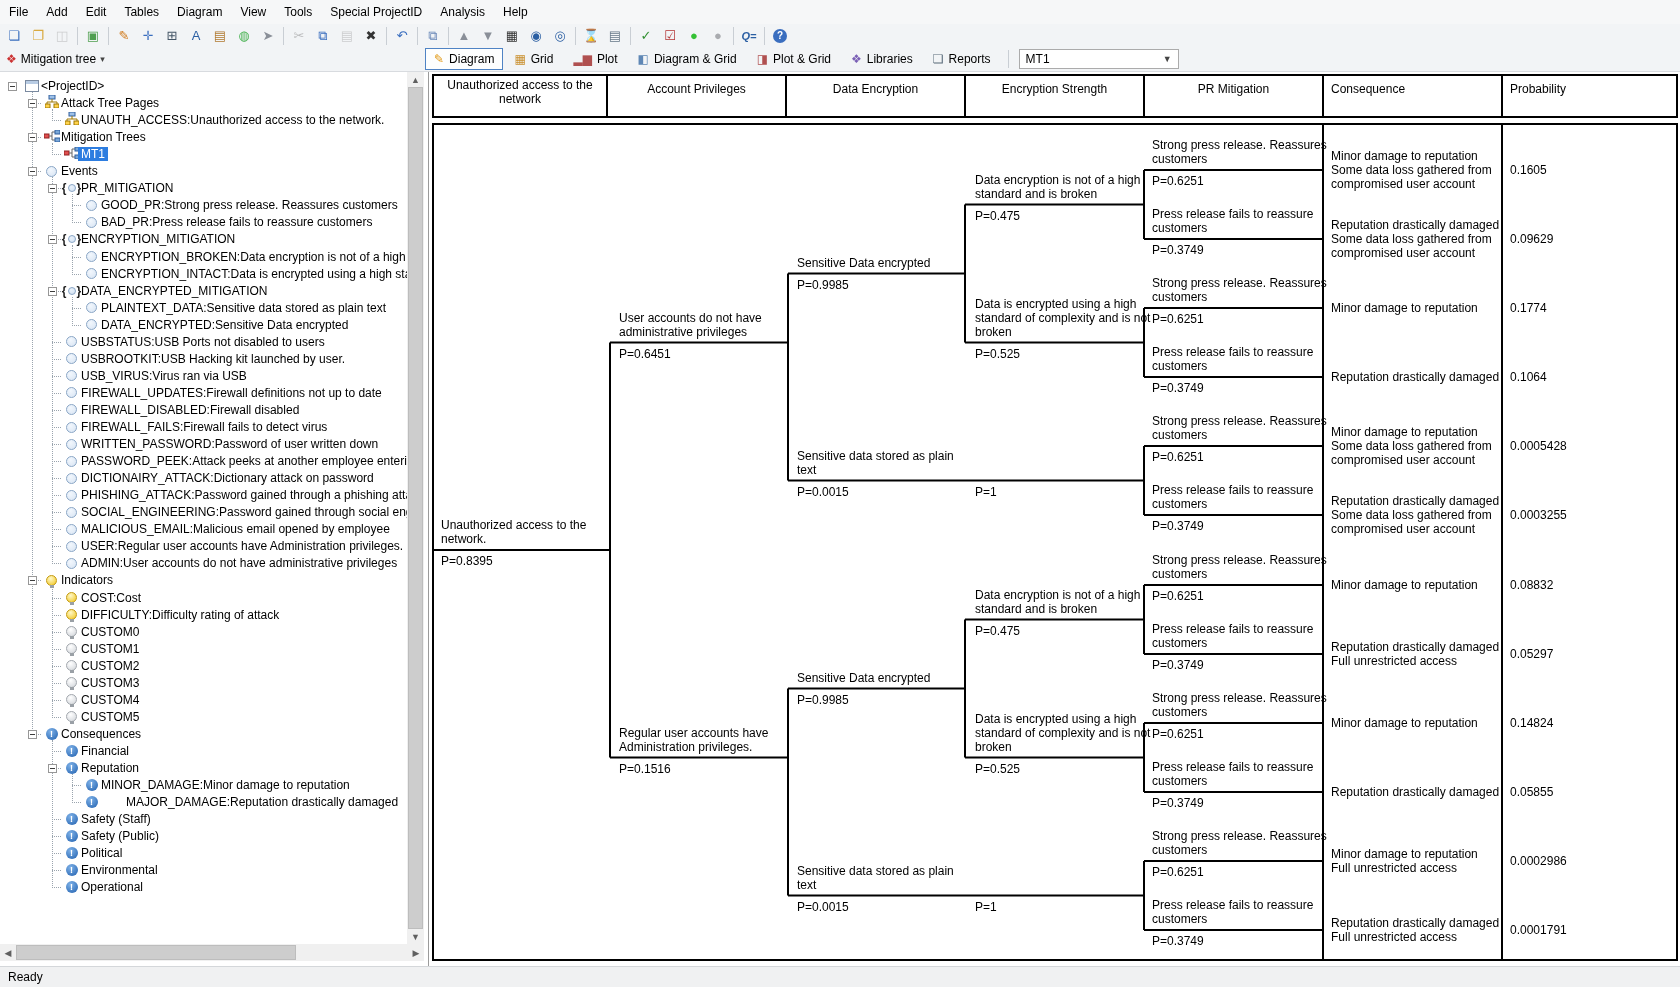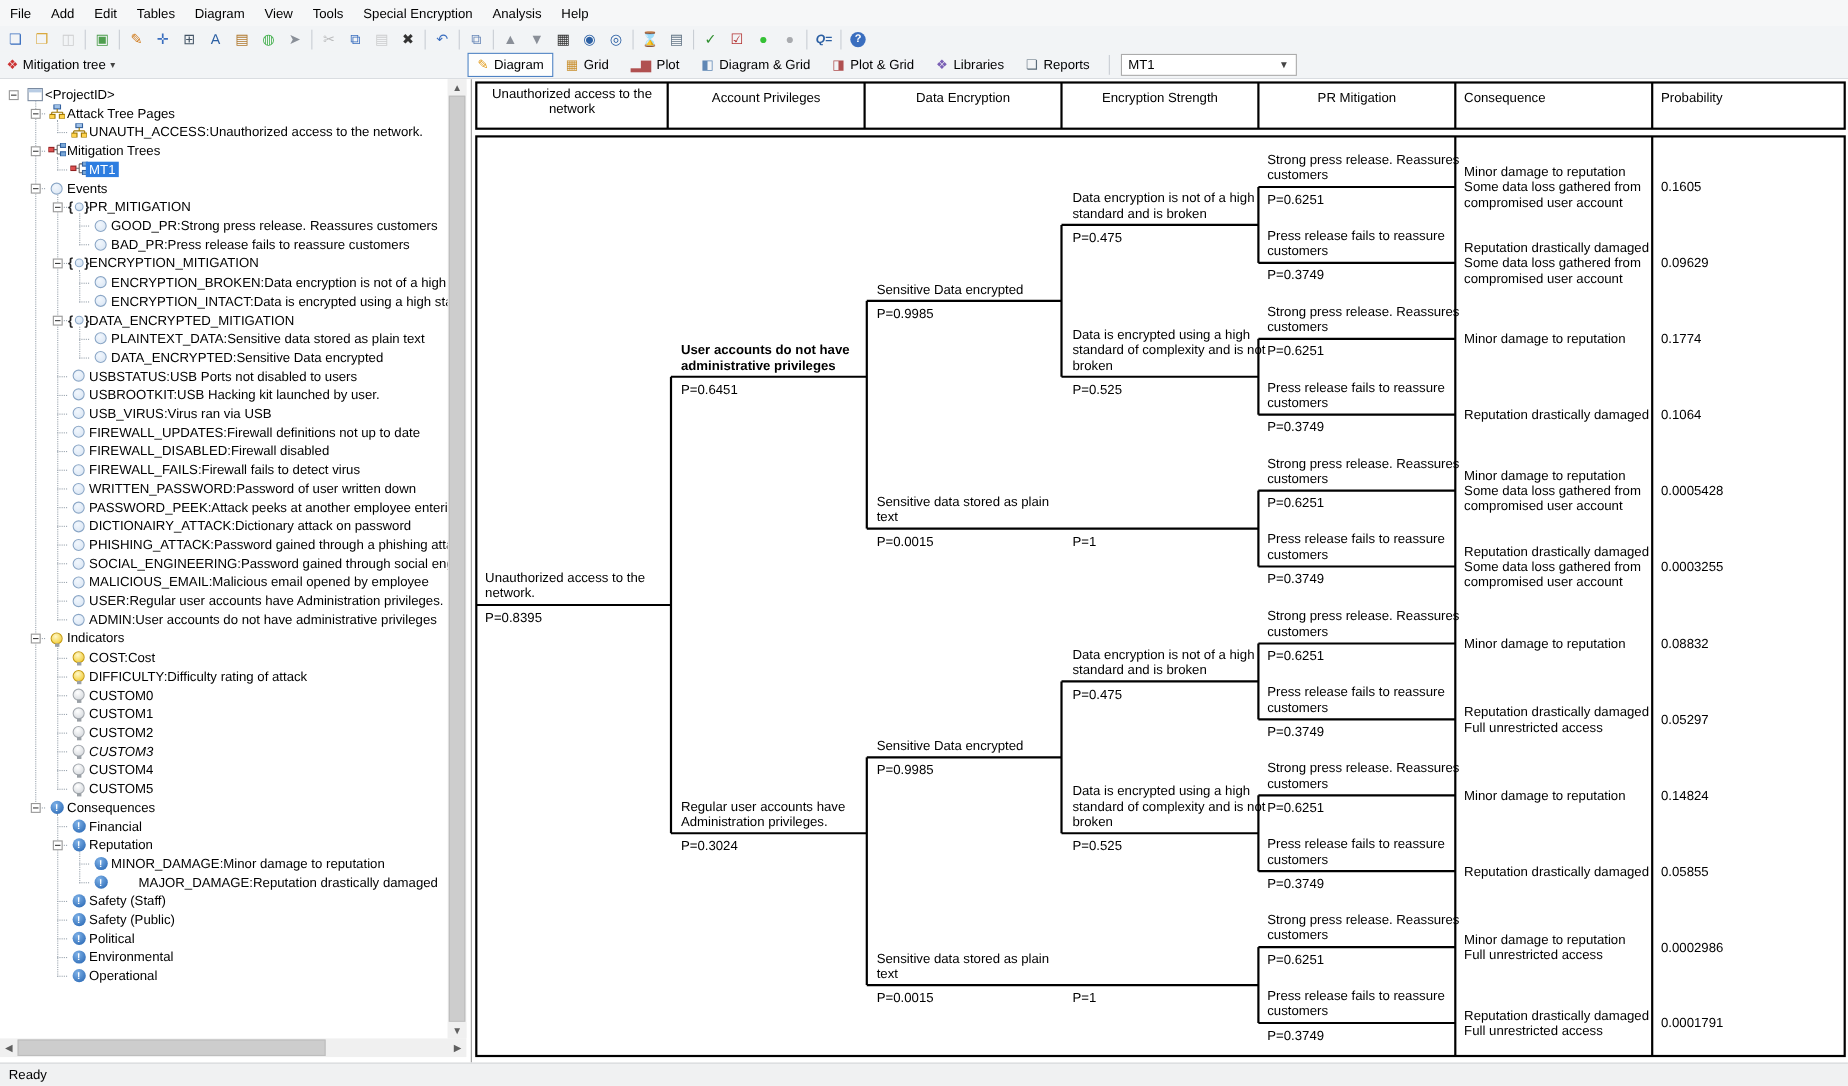--- a/index.html
+++ b/index.html
@@ -84,21 +84,21 @@
 <body>
 
 <div id="menubar">
     <div class="menu-item">File</div>
     <div class="menu-item">Add</div>
     <div class="menu-item">Edit</div>
     <div class="menu-item">Tables</div>
     <div class="menu-item">Diagram</div>
     <div class="menu-item">View</div>
     <div class="menu-item">Tools</div>
-    <div class="menu-item">Special Encryption</div>
+    <div class="menu-item">Special ProjectID</div>
     <div class="menu-item">Analysis</div>
     <div class="menu-item">Help</div>
   </div>
 <div id="toolbar">
     <div class="tb-icon" style="color: rgb(58, 110, 191);">❏</div>
     <div class="tb-icon" style="color: rgb(217, 169, 63);">❐</div>
     <div class="tb-icon disabled" style="color: rgb(154, 160, 166);">◫</div>
     <div class="tb-sep"></div>
     <div class="tb-icon" style="color: rgb(79, 158, 79);">▣</div>
     <div class="tb-sep"></div>
@@ -480,21 +480,21 @@
         <div class="tree-row" style="top: 585.7px;">
           <div class="node-icon" style="left: 64px; top: 1px;">
             <span class="icon-bulb off"></span>
           </div>
           <div class="node-label" style="left: 78px; top: 1px; position: absolute;">CUSTOM2</div>
         </div>
         <div class="tree-row" style="top: 602.75px;">
           <div class="node-icon" style="left: 64px; top: 1px;">
             <span class="icon-bulb off"></span>
           </div>
-          <div class="node-label" style="left: 78px; top: 1px; position: absolute; font-style: italic;">CUSTOM3</div>
+          <div class="node-label" style="left: 78px; top: 1px; position: absolute;">CUSTOM3</div>
         </div>
         <div class="tree-row" style="top: 619.8px;">
           <div class="node-icon" style="left: 64px; top: 1px;">
             <span class="icon-bulb off"></span>
           </div>
           <div class="node-label" style="left: 78px; top: 1px; position: absolute;">CUSTOM4</div>
         </div>
         <div class="tree-row" style="top: 636.85px;">
           <div class="node-icon" style="left: 64px; top: 1px;">
             <span class="icon-bulb off"></span>
@@ -627,30 +627,30 @@
       <div class="dg-head" style="left: 356px; top: 10px; width: 179px; text-align: center;">Data Encryption</div>
       <div class="dg-head" style="left: 535px; top: 10px; width: 179px; text-align: center;">Encryption Strength</div>
       <div class="dg-head" style="left: 714px; top: 10px; width: 179px; text-align: center;">PR Mitigation</div>
       <div class="dg-head" style="left: 901px; top: 10px; width: 171px; text-align: left;">Consequence</div>
       <div class="dg-head" style="left: 1080px; top: 10px; width: 167px; text-align: left;">Probability</div>
       <div class="dg-text" style="left: 11px; top: 446px;">
         <div>Unauthorized access to the</div>
         <div>network.</div>
       </div>
       <div class="dg-text" style="left: 11px; top: 482px;">P=0.8395</div>
-      <div class="dg-text" style="left: 189px; top: 238.5px; font-weight: bold;">
+      <div class="dg-text" style="left: 189px; top: 238.5px;">
         <div>User accounts do not have</div>
         <div>administrative privileges</div>
       </div>
       <div class="dg-text" style="left: 189px; top: 274.5px;">P=0.6451</div>
       <div class="dg-text" style="left: 189px; top: 653.5px;">
         <div>Regular user accounts have</div>
         <div>Administration privileges.</div>
       </div>
-      <div class="dg-text" style="left: 189px; top: 689.5px;">P=0.3024</div>
+      <div class="dg-text" style="left: 189px; top: 689.5px;">P=0.1516</div>
       <div class="dg-text" style="left: 367px; top: 183.5px;">
         <div>Sensitive Data encrypted</div>
       </div>
       <div class="dg-text" style="left: 367px; top: 205.5px;">P=0.9985</div>
       <div class="dg-text" style="left: 367px; top: 598.5px;">
         <div>Sensitive Data encrypted</div>
       </div>
       <div class="dg-text" style="left: 367px; top: 620.5px;">P=0.9985</div>
       <div class="dg-text" style="left: 367px; top: 376.5px;">
         <div>Sensitive data stored as plain</div>

